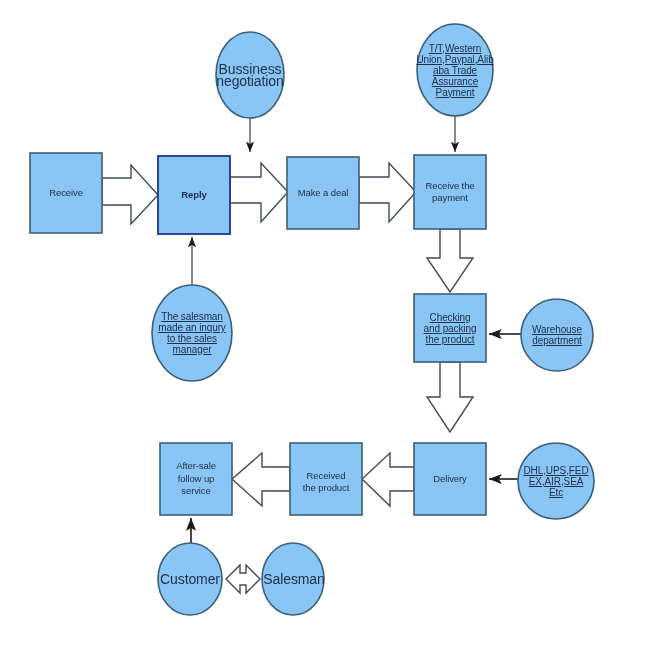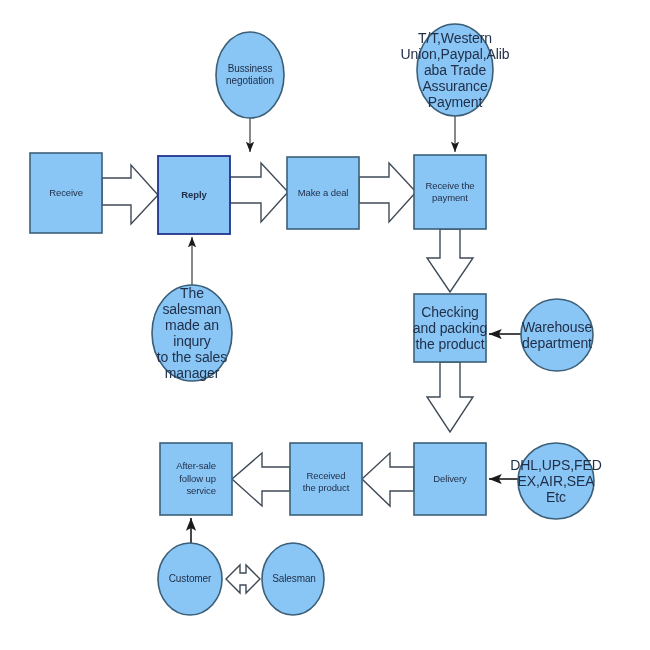--- a/index.html
+++ b/index.html
@@ -31,22 +31,22 @@
     justify-content: center;
     text-align: center;
     color: #21304a;
     font-size: 9.5px;
     line-height: 12.5px;
     pointer-events: none;
     white-space: pre-line;
     letter-spacing: -0.1px;
   }
   .lbl-box { font-size: 9.5px; }
-  .lbl-ell { font-size: 10px; }
-  .lbl-small { font-size: 14px; line-height: 16px; }
+  .lbl-ell { font-size: 14px; }
+  .lbl-small { font-size: 10px; line-height: 11px; text-decoration: underline; }
 </style>
 </head>
 <body>
 
 <div id="canvas">
 
   <svg id="flow-svg" viewBox="0 0 650 650">
     <defs>
       <marker id="ah" markerWidth="9" markerHeight="9" refX="8" refY="3.2" orient="auto">
         <path d="M0,0 L8,3.2 L0,6.4 L1.8,3.2 Z" fill="#1b1b1b"></path>
@@ -123,21 +123,21 @@
 
   <div class="node-label lbl-small" style="left:412px; top:294px; width:76px; height:68px;">Checking
 and packing
 the product</div>
 
   <div class="node-label lbl-box" style="left:414px; top:443px; width:72px;  height:72px;border-radius:25px;">Delivery</div>
 
   <div class="node-label lbl-box" style="left:288px; top:443px; width:76px;  height:78px;">Received
 the product</div>
 
-  <div class="node-label lbl-box" style="left:160px; top:443px; width:72px;  height:72px;text-align:right;">After-sale
+  <div class="node-label lbl-box" style="left:160px; top:443px; width:72px;  height:72px;">After-sale
 follow up
 service</div>
 
   <div class="node-label lbl-ell" style="left:214px; top:36px;  width:72px;  height:78px;">Bussiness
 negotiation</div>
 
   <div class="node-label lbl-small" style="left:414px; top:28px;  width:82px; height:84px;">T/T,Western
 Union,Paypal,Alib
 aba Trade
 Assurance

